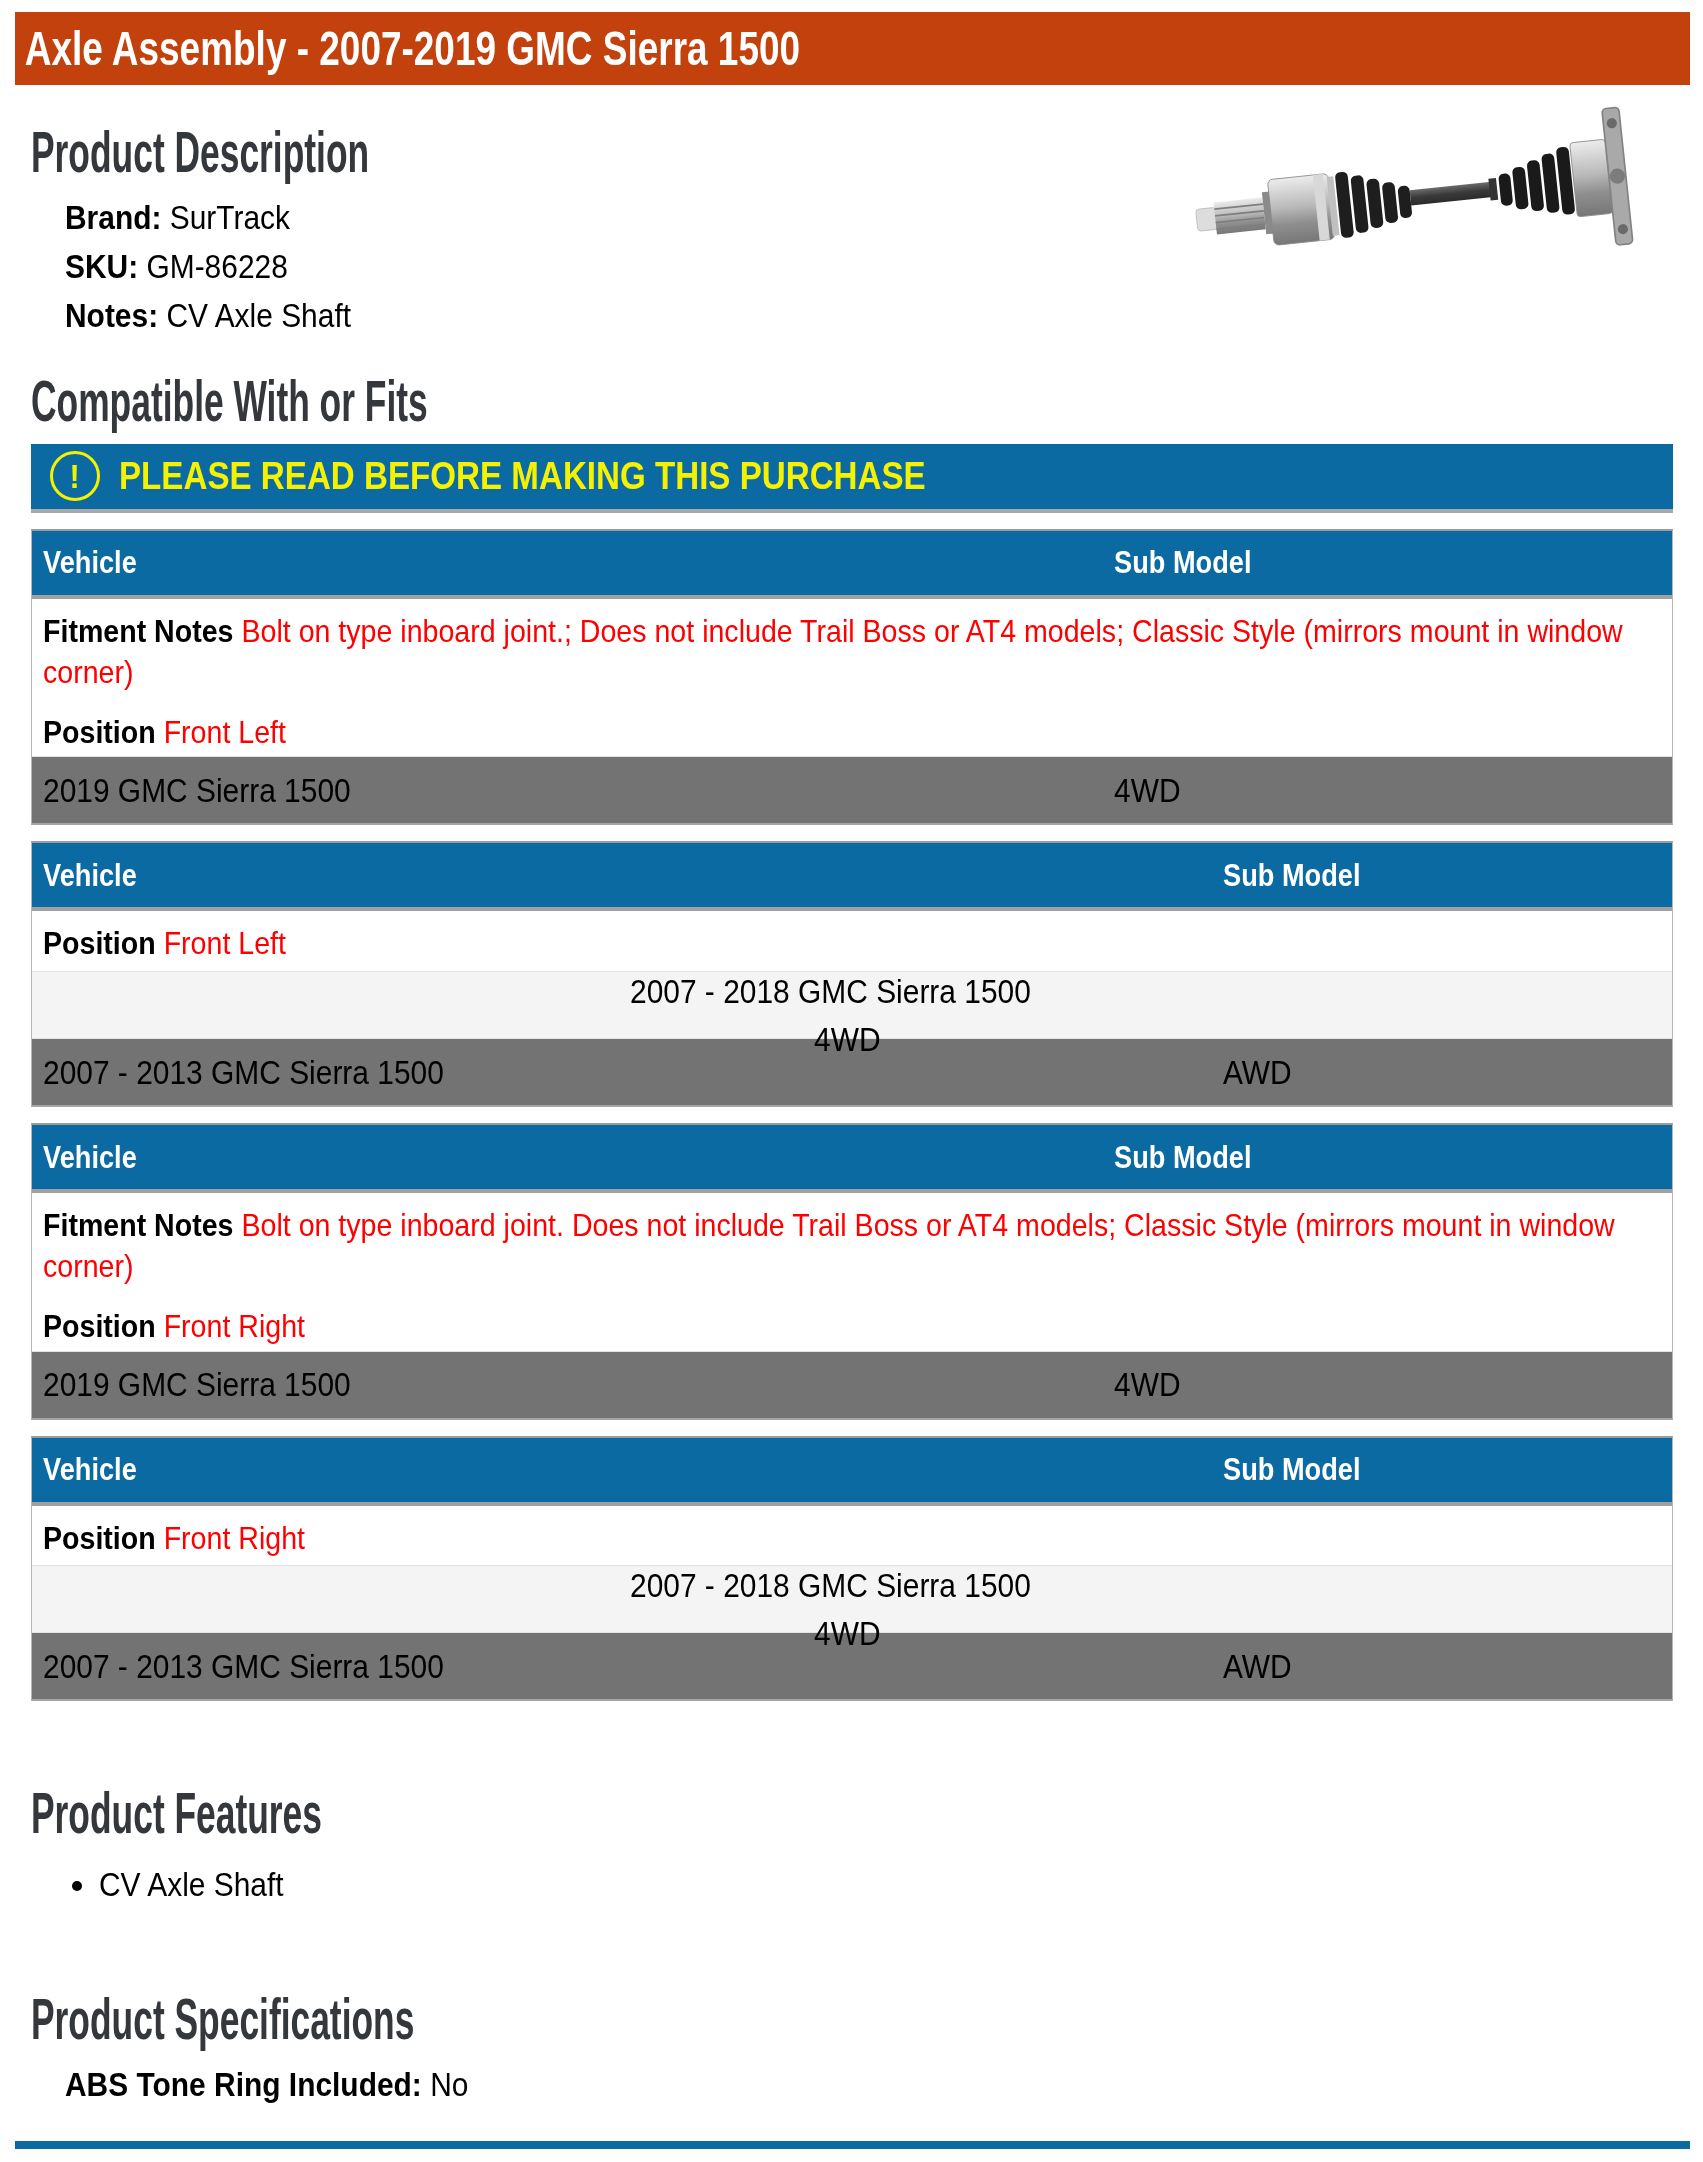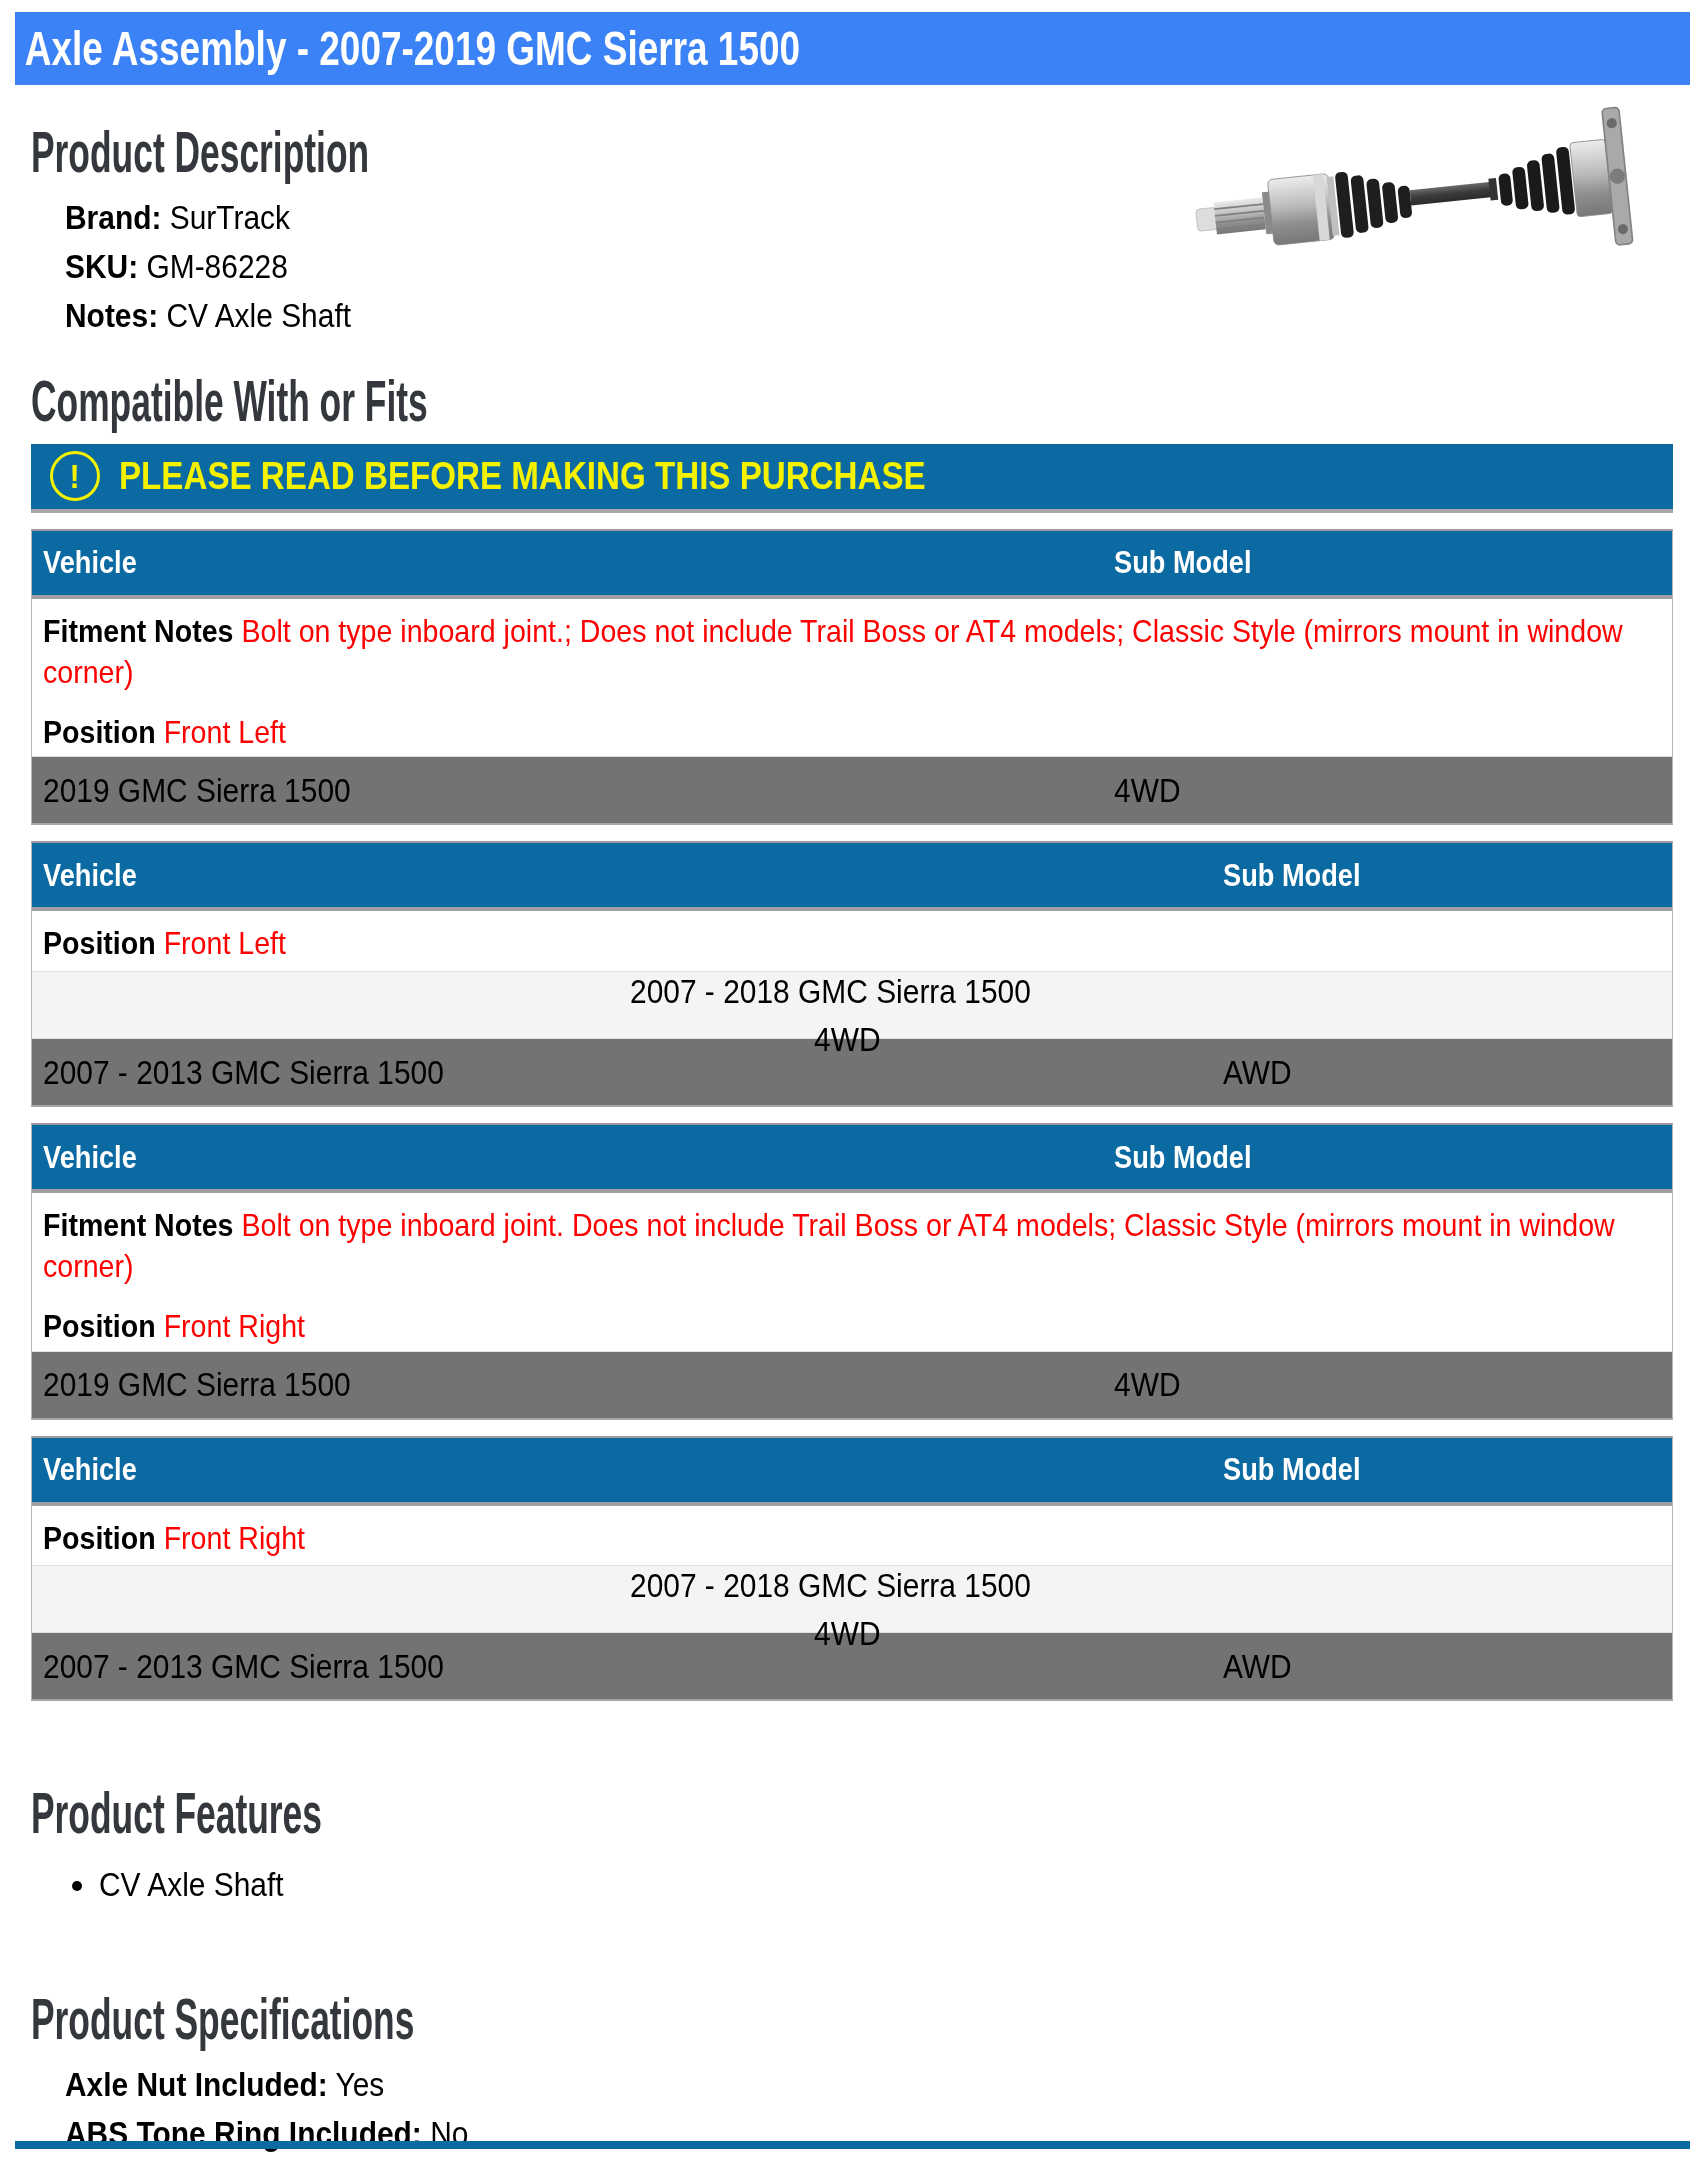--- a/index.html
+++ b/index.html
@@ -6,21 +6,21 @@
   body{width:1704px;height:2163px;position:relative;overflow:hidden;
        font-family:"Liberation Sans",sans-serif;color:#000;}
 
   
   .cx{display:inline-block;transform:scaleX(0.88);transform-origin:0 50%;white-space:nowrap;}
   .cx77{display:inline-block;transform:scaleX(0.77);transform-origin:0 50%;white-space:nowrap;}
   .cx61{display:inline-block;transform:scaleX(0.61);transform-origin:0 50%;white-space:nowrap;}
   .cx85{display:inline-block;transform:scaleX(0.85);transform-origin:0 50%;white-space:nowrap;}
   .cxb{display:block;width:112%;transform:scaleX(0.893);transform-origin:0 0;}
 
-  .title-bar{margin:12px 13.6px 0 14.5px;width:1675px;height:73px;background:#3b82f6;
+  .title-bar{margin:12px 13.6px 0 14.5px;width:1675px;height:73px;background:#c2410c;
              display:flex;align-items:center;padding:0;box-sizing:border-box;}
   .title-bar .tt{color:#fff;font-weight:bold;font-size:48px;padding-left:12.8px;}
 
   .content{padding:0 31px;}
 
   h2{font-size:58px;font-weight:bold;color:#34373b;margin:0;line-height:1.05;}
   .h2-wrap1{margin-top:37px;}
   .h2-wrap2{margin-top:31px;}
   .h2-wrap3{margin-top:82px;}
   .h2-wrap4{margin-top:81px;}
@@ -231,23 +231,20 @@
   </div>
   <ul class="features-list">
     <li><span class="cx">CV Axle Shaft</span></li>
   </ul>
 
   <div class="h2-wrap4">
     <h2><span class="cx61">Product Specifications</span></h2>
   </div>
   <div class="fields">
     <div class="field-line">
-      <span class="cx"><strong>Axle Nut Included:</strong> <span>Yes</span></span>
-    </div>
-    <div class="field-line">
       <span class="cx"><strong>ABS Tone Ring Included:</strong> <span>No</span></span>
     </div>
   </div>
 
 </div>
 
 <div class="footer-bar"></div>
 
 
 </body></html>

